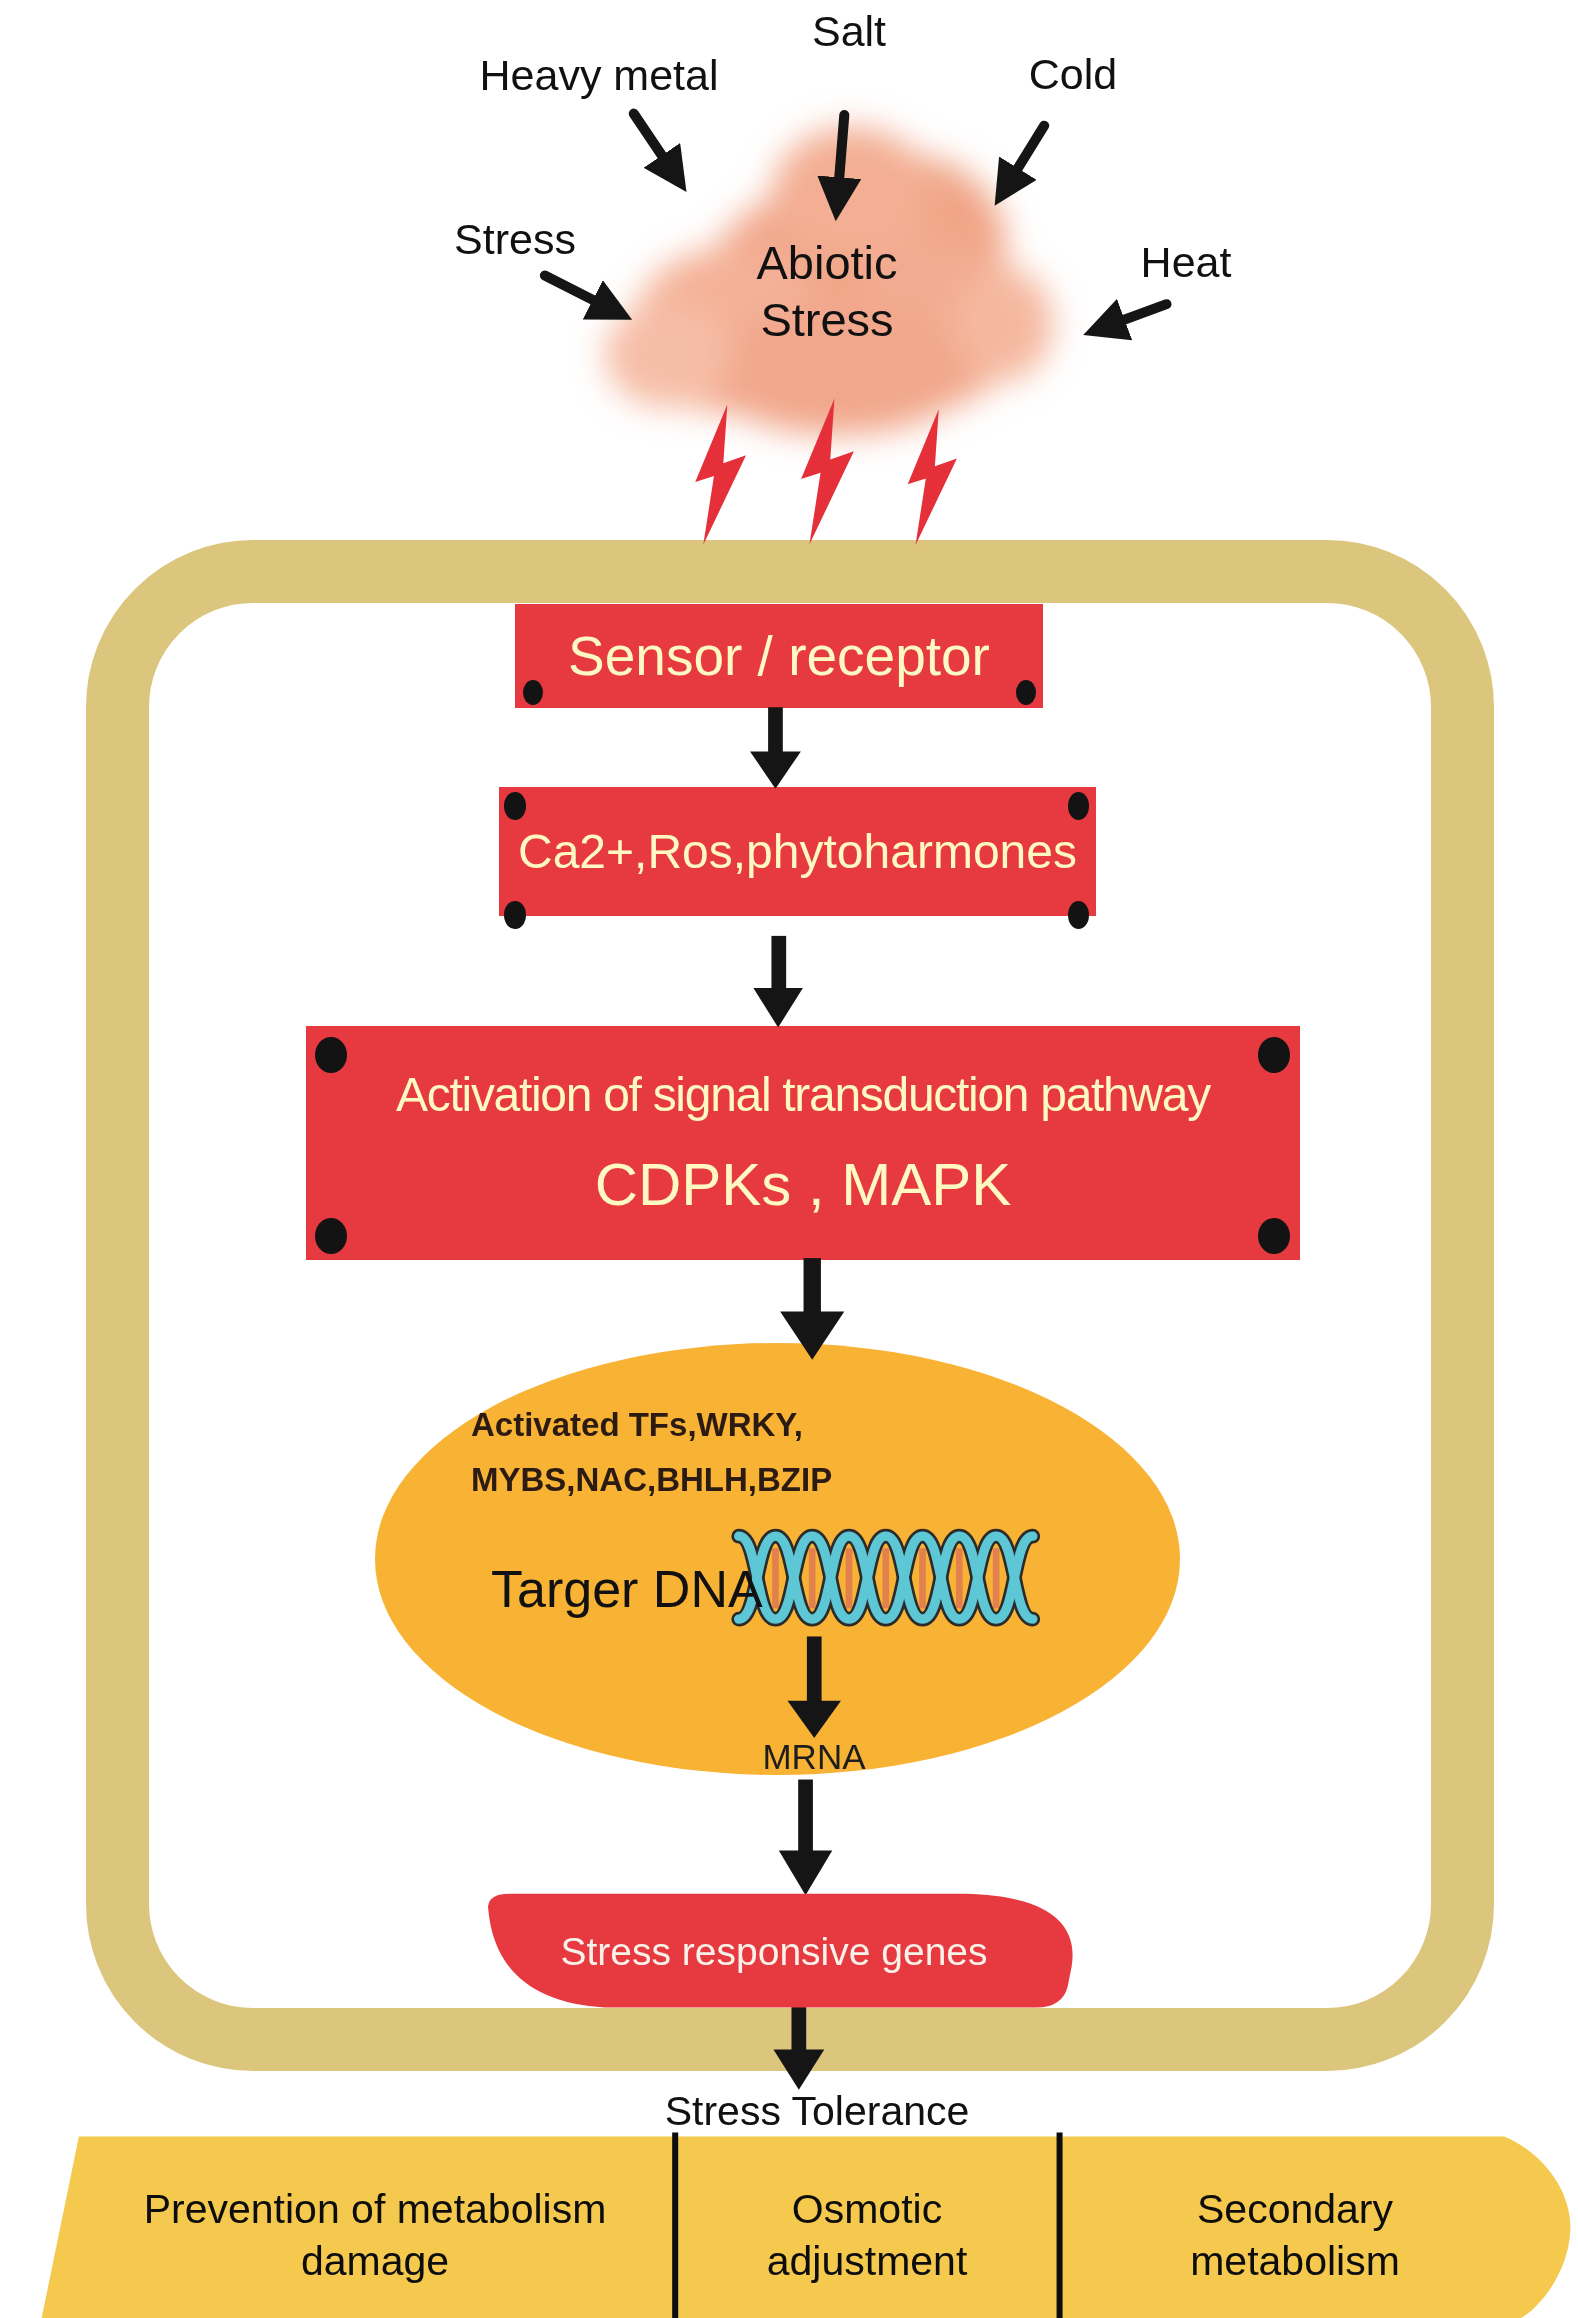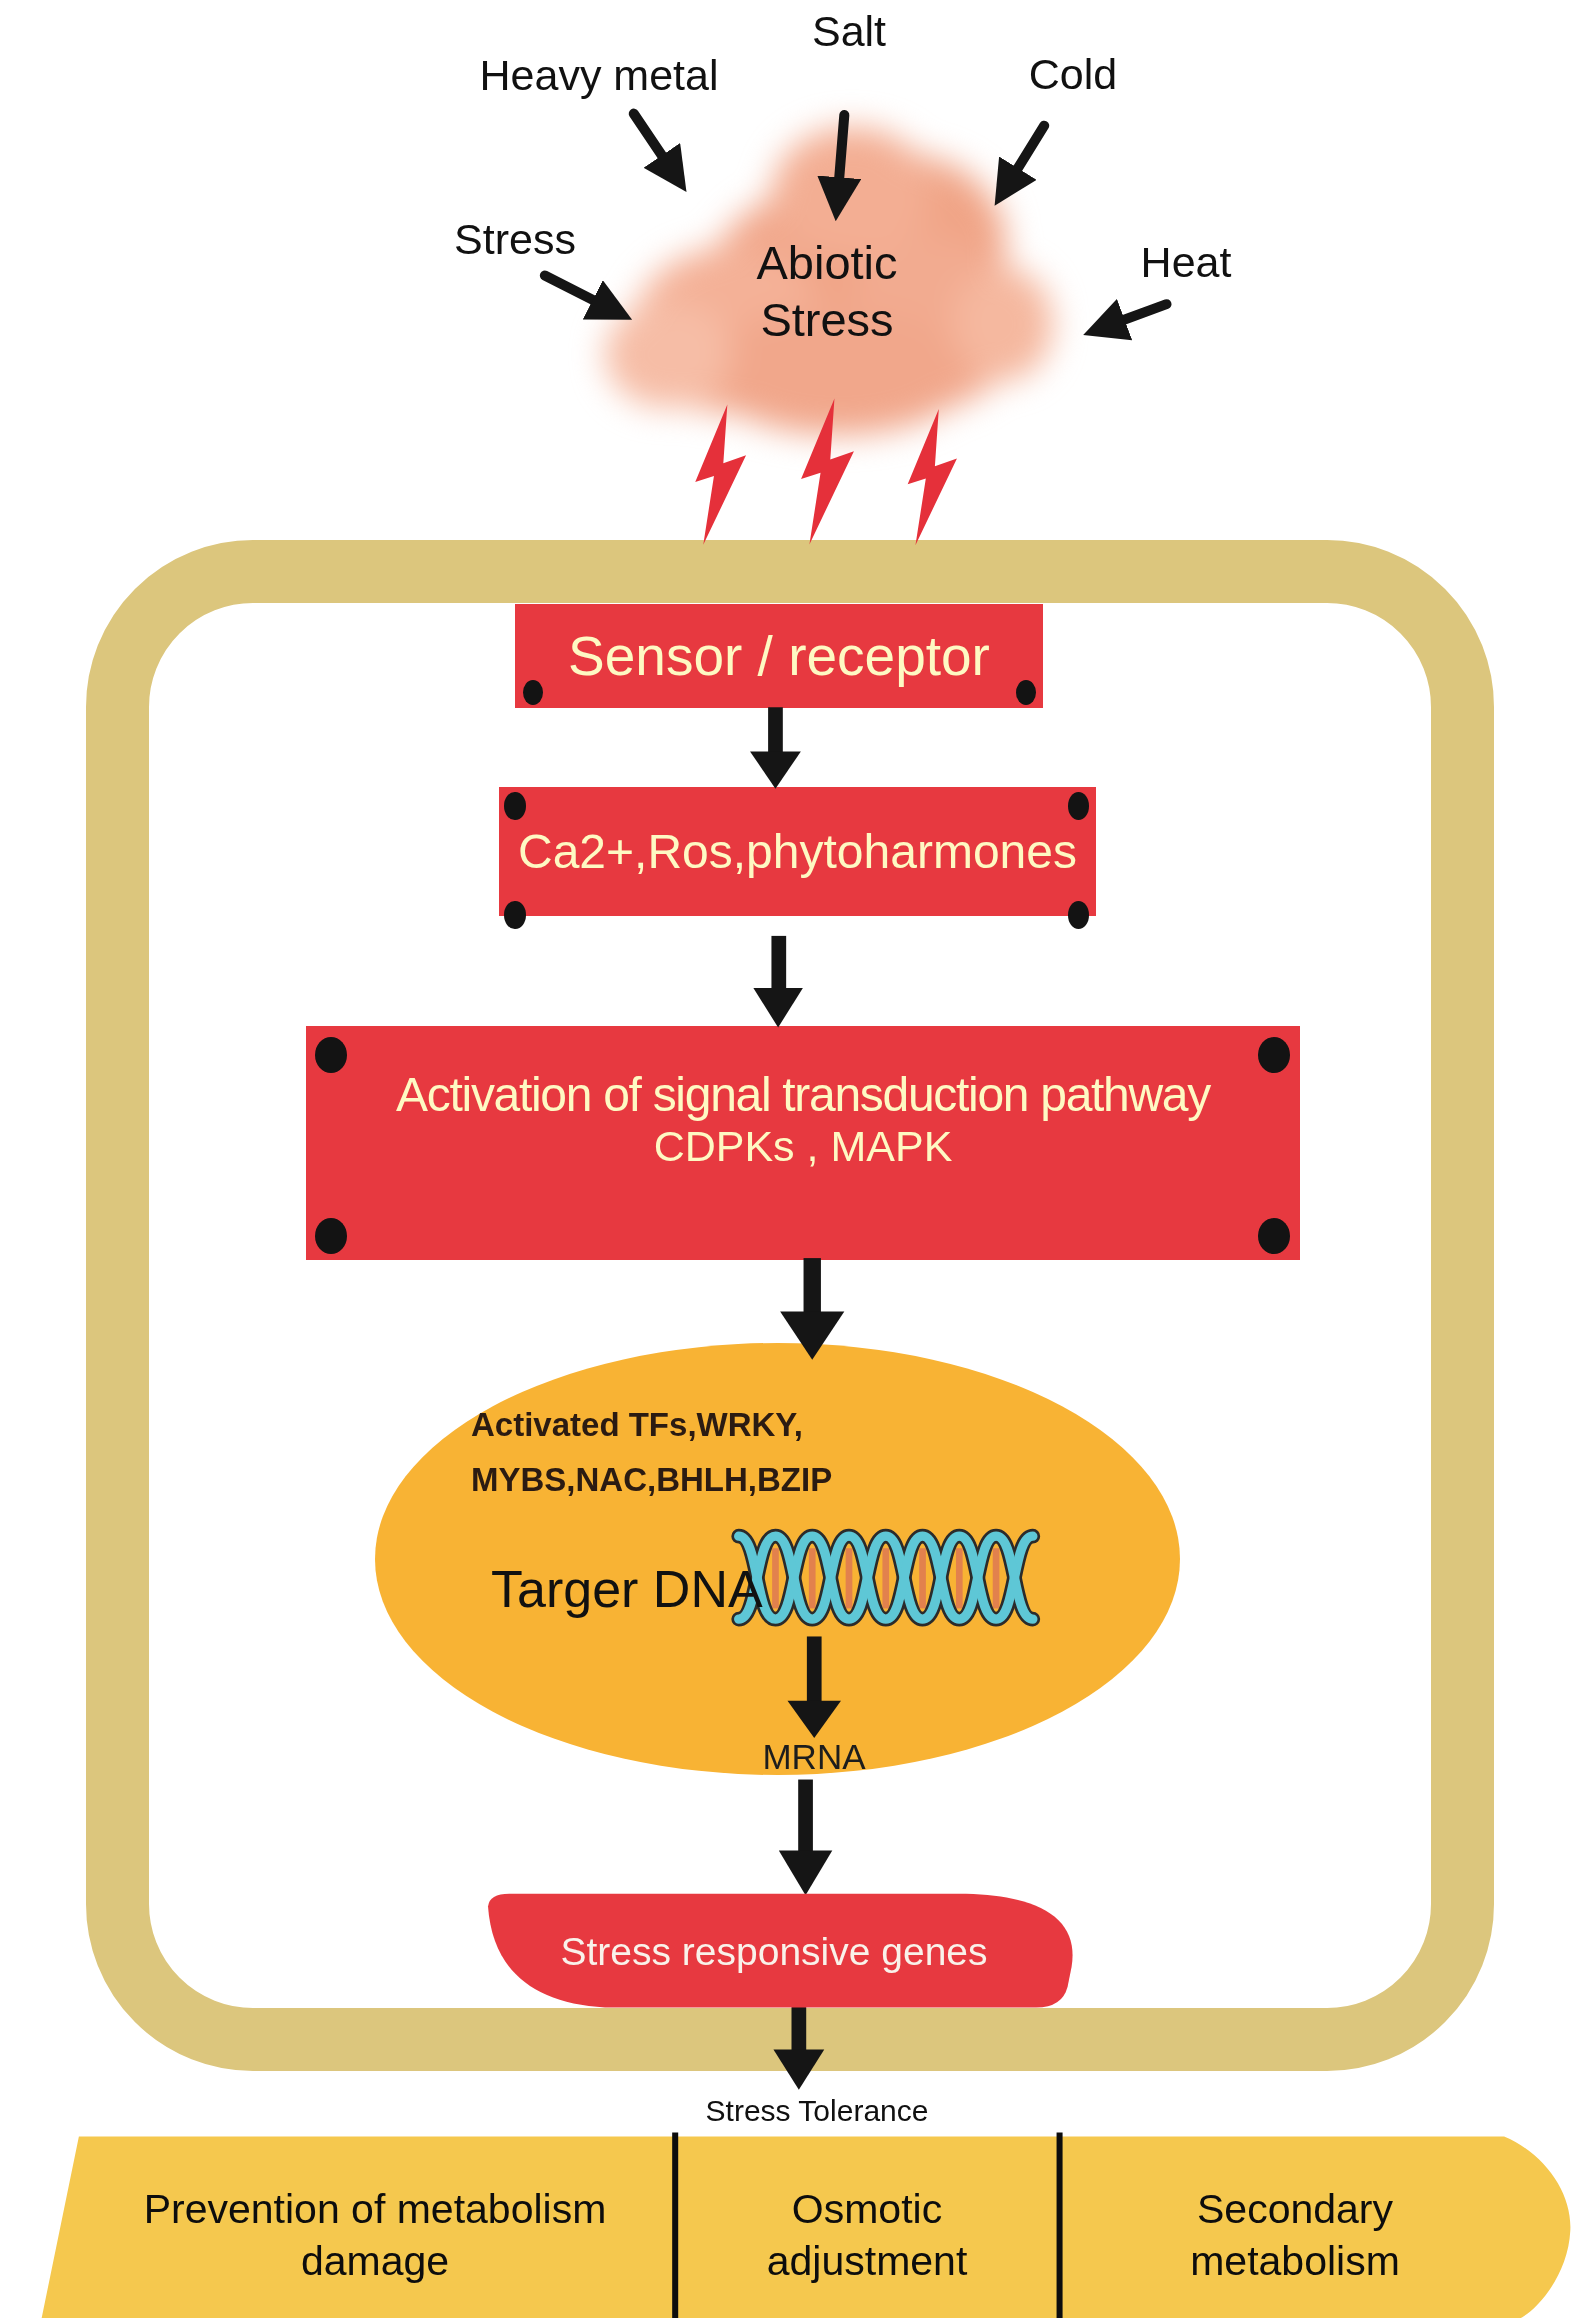--- a/index.html
+++ b/index.html
@@ -54,21 +54,21 @@
   <div class="redbox" style="left:499px;top:787px;width:597px;height:129px;font-size:48px;">
     <span>Ca2+,Ros,phytoharmones</span>
     <div class="dot" style="left:5.3px;top:4.7px;width:21.4px;height:28px;"></div>
     <div class="dot" style="left:569px;top:4.7px;width:21.4px;height:28px;"></div>
     <div class="dot" style="left:5.3px;top:114px;width:21.4px;height:28px;"></div>
     <div class="dot" style="left:569px;top:114px;width:21.4px;height:28px;"></div>
   </div>
 
   <div class="redbox" style="left:306px;top:1026px;width:994px;height:234px;flex-direction:column;justify-content:flex-start;">
     <span style="font-size:48px;letter-spacing:-1.3px;margin-top:41px;">Activation of signal transduction pathway</span>
-    <span style="font-size:43px;">CDPKs , MAPK</span>
+    <span style="font-size:60px;margin-top:28px;">CDPKs , MAPK</span>
     <div class="dot" style="left:9.4px;top:11.4px;width:32px;height:36px;"></div>
     <div class="dot" style="left:952px;top:11.4px;width:32px;height:36px;"></div>
     <div class="dot" style="left:9.4px;top:192px;width:32px;height:36px;"></div>
     <div class="dot" style="left:952px;top:192px;width:32px;height:36px;"></div>
   </div>
 
   <svg id="svgLayer" width="1579" height="2319" viewBox="0 0 2362 3469">
     <defs>
       <marker id="ah" viewBox="0 0 10 10" refX="6.5" refY="5" markerWidth="4.4" markerHeight="4.4" orient="auto-start-reverse">
         <path d="M0 0 L10 5 L0 10 z" fill="#151515"></path>
@@ -148,21 +148,21 @@
   <div class="celltext" style="left:827px;top:262px;font-size:47px;">Abiotic</div>
   <div class="celltext" style="left:827px;top:319px;font-size:47px;">Stress</div>
 
   <div class="celltext" style="left:471px;top:1425px;transform:translate(0,-50%);font-size:33px;font-weight:600;color:#2b1b12;">Activated TFs,WRKY,</div>
   <div class="celltext" style="left:471px;top:1480px;transform:translate(0,-50%);font-size:33px;font-weight:600;color:#2b1b12;">MYBS,NAC,BHLH,BZIP</div>
   <div class="celltext" style="left:491px;top:1589px;transform:translate(0,-50%);font-size:52px;">Targer DNA</div>
   <div class="celltext" style="left:814px;top:1757px;font-size:35px;color:#1d1d1d;">MRNA</div>
 
   <div class="celltext" style="left:774px;top:1952px;font-size:39px;color:#f9f2ea;">Stress responsive genes</div>
 
-  <div class="celltext" style="left:817px;top:2111px;font-size:30px;">Stress Tolerance</div>
+  <div class="celltext" style="left:817px;top:2111px;font-size:41px;">Stress Tolerance</div>
 
   <div class="banner-label" style="left:375px;top:2235px;">
     <div>Prevention of metabolism</div>
     <div>damage</div>
   </div>
   <div class="banner-label" style="left:867px;top:2235px;">
     <div>Osmotic</div>
     <div>adjustment</div>
   </div>
   <div class="banner-label" style="left:1295px;top:2235px;">

